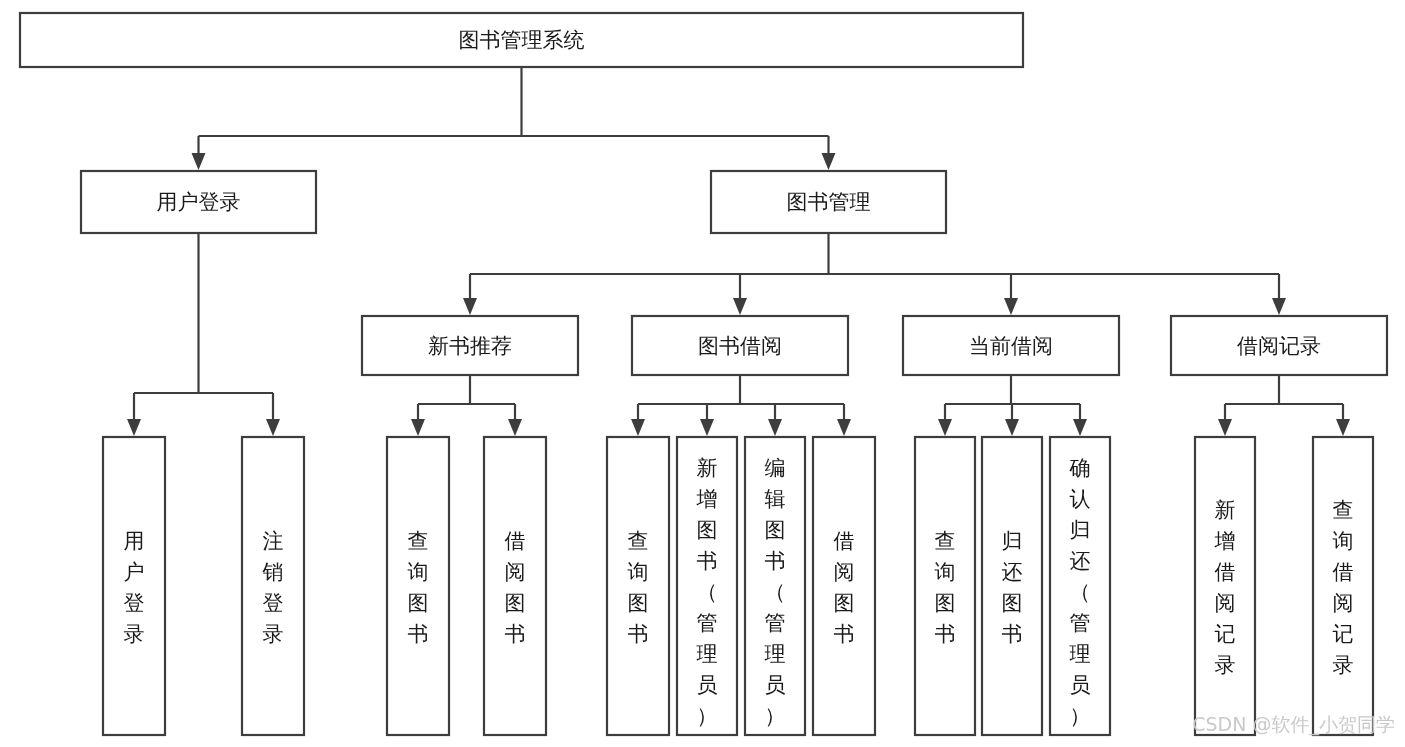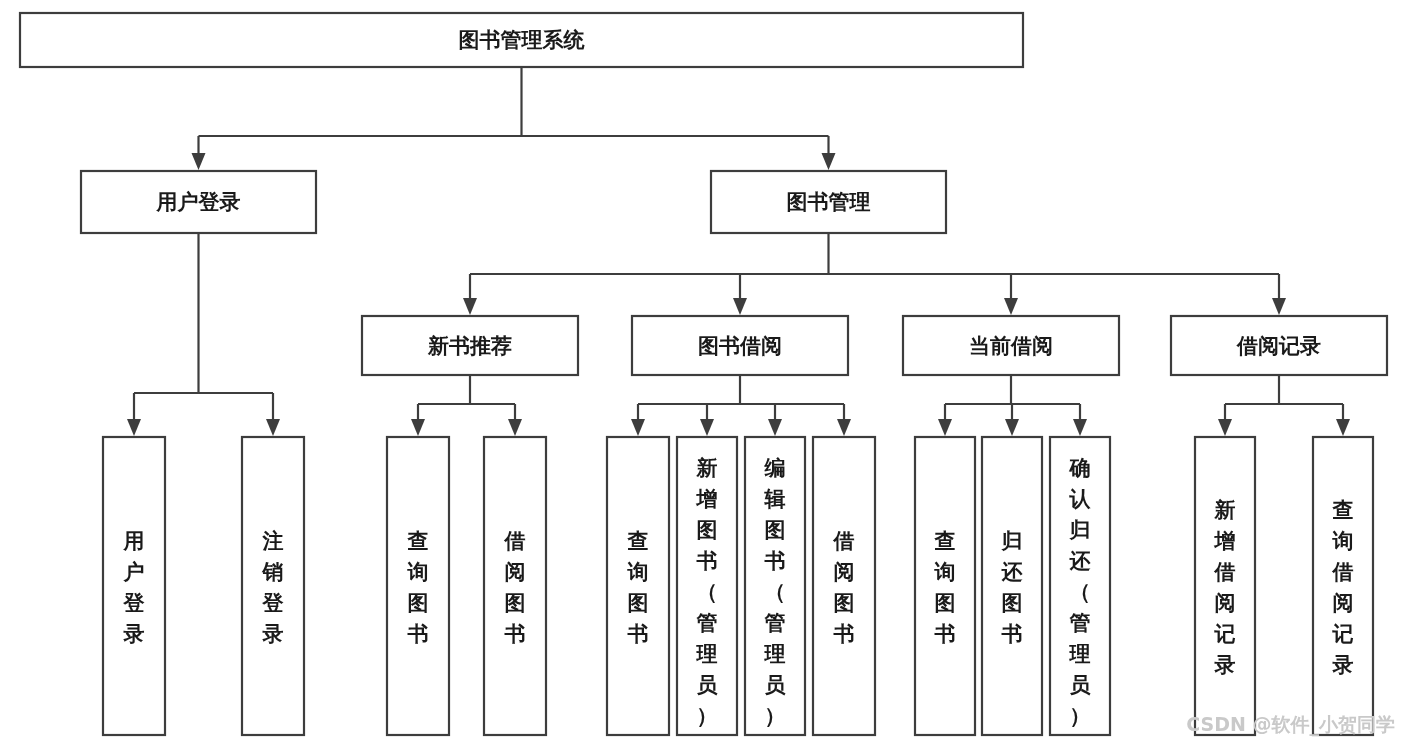--- a/index.html
+++ b/index.html
@@ -13,21 +13,20 @@
     position: relative;
     font-family: "DejaVu Sans", "Liberation Sans", sans-serif;
     overflow: hidden;
   }
   #diagram-root {
     position: absolute;
     left: 0;
     top: 0;
     width: 1405px;
     height: 747px;
-    font-weight: bold;
   }
   svg.flow {
     display: block;
     width: 1405px;
     height: 747px;
   }
   .node-rect {
     fill: #ffffff;
     stroke: #3d3d3d;
     stroke-width: 2.2;

